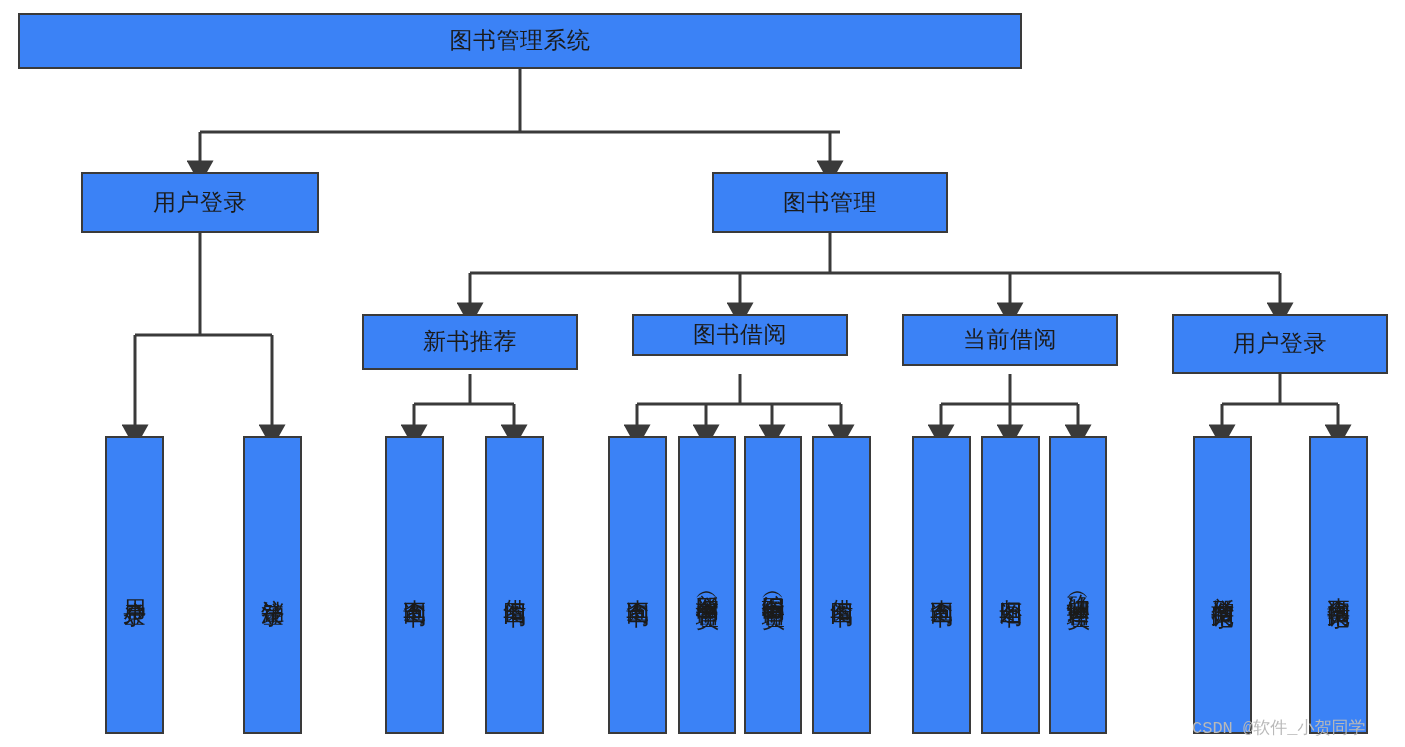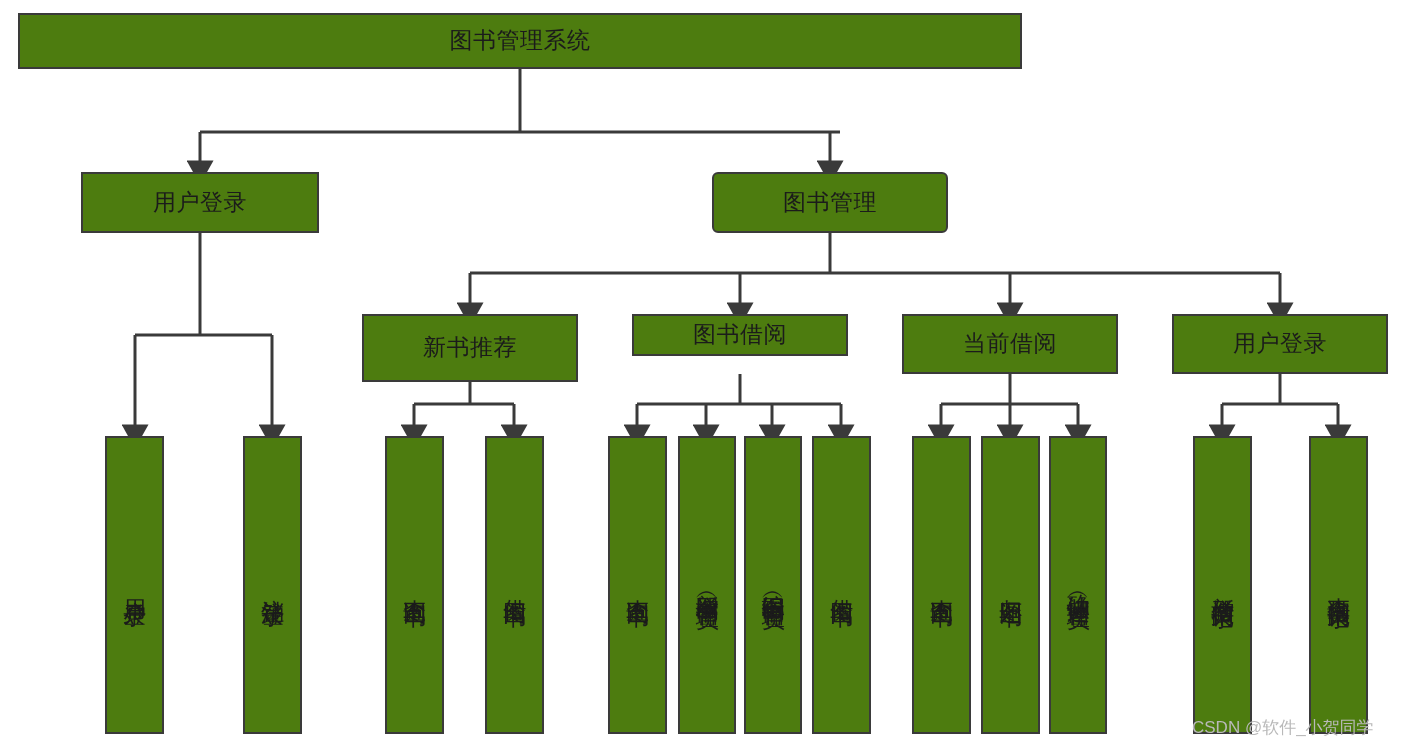--- a/index.html
+++ b/index.html
@@ -22,21 +22,21 @@
     position: absolute;
     left: 0;
     top: 0;
     width: 1405px;
     height: 747px;
     pointer-events: none;
   }
   .node {
     position: absolute;
     box-sizing: border-box;
-    background: #4d7c0f;
+    background: #3b82f6;
     border: 2.5px solid #3a3a3a;
     display: flex;
     align-items: center;
     justify-content: center;
     color: #1b1b1b;
     z-index: 2;
   }
   .node .label {
     display: block;
     text-align: center;
@@ -63,21 +63,21 @@
     letter-spacing: 2px;
     white-space: pre-line;
     max-height: 268px;
   }
   .watermark {
     position: absolute;
     color: #b9b9b9;
     font-size: 17px;
     white-space: nowrap;
     z-index: 5;
-    font-family: Liberation Sans, sans-serif;
+    font-family: Liberation Mono, monospace;
   }
 </style>
 </head>
 <body>
 
 <div id="canvas">
 
   <svg id="edges" viewBox="0 0 1405 747" xmlns="http://www.w3.org/2000/svg">
     <defs>
       <marker id="arrow" markerWidth="9" markerHeight="9" refX="1.2" refY="4.5" orient="auto" markerUnits="strokeWidth">
@@ -128,31 +128,31 @@
     </g>
   </svg>
 
   <div class="node root horiz" style="left:18px; top:13px; width:1004px; height:56px;">
     <span class="label">图书管理系统</span>
   </div>
 
   <div class="node horiz" style="left:81px; top:172px; width:238px; height:61px;">
     <span class="label">用户登录</span>
   </div>
-  <div class="node horiz" style="left:712px; top:172px; width:236px; height:61px;border-radius:6px;">
+  <div class="node horiz" style="left:712px; top:172px; width:236px; height:61px;">
     <span class="label">图书管理</span>
   </div>
 
-  <div class="node horiz" style="left:362px; top:314px; width:216px; height:68px;">
+  <div class="node horiz" style="left:362px; top:314px; width:216px; height:56px;">
     <span class="label">新书推荐</span>
   </div>
   <div class="node horiz" style="left:632px; top:314px; width:216px; height:42px;">
     <span class="label">图书借阅</span>
   </div>
-  <div class="node horiz" style="left:902px; top:314px; width:216px; height:60px;">
+  <div class="node horiz" style="left:902px; top:314px; width:216px; height:52px;">
     <span class="label">当前借阅</span>
   </div>
   <div class="node horiz" style="left:1172px; top:314px; width:216px; height:60px;">
     <span class="label">用户登录</span>
   </div>
 
   <div class="node vert" style="left:105px; top:436px; width:59px; height:298px;">
     <span class="label">用户登录</span>
   </div>
   <div class="node vert" style="left:243px; top:436px; width:59px; height:298px;">

